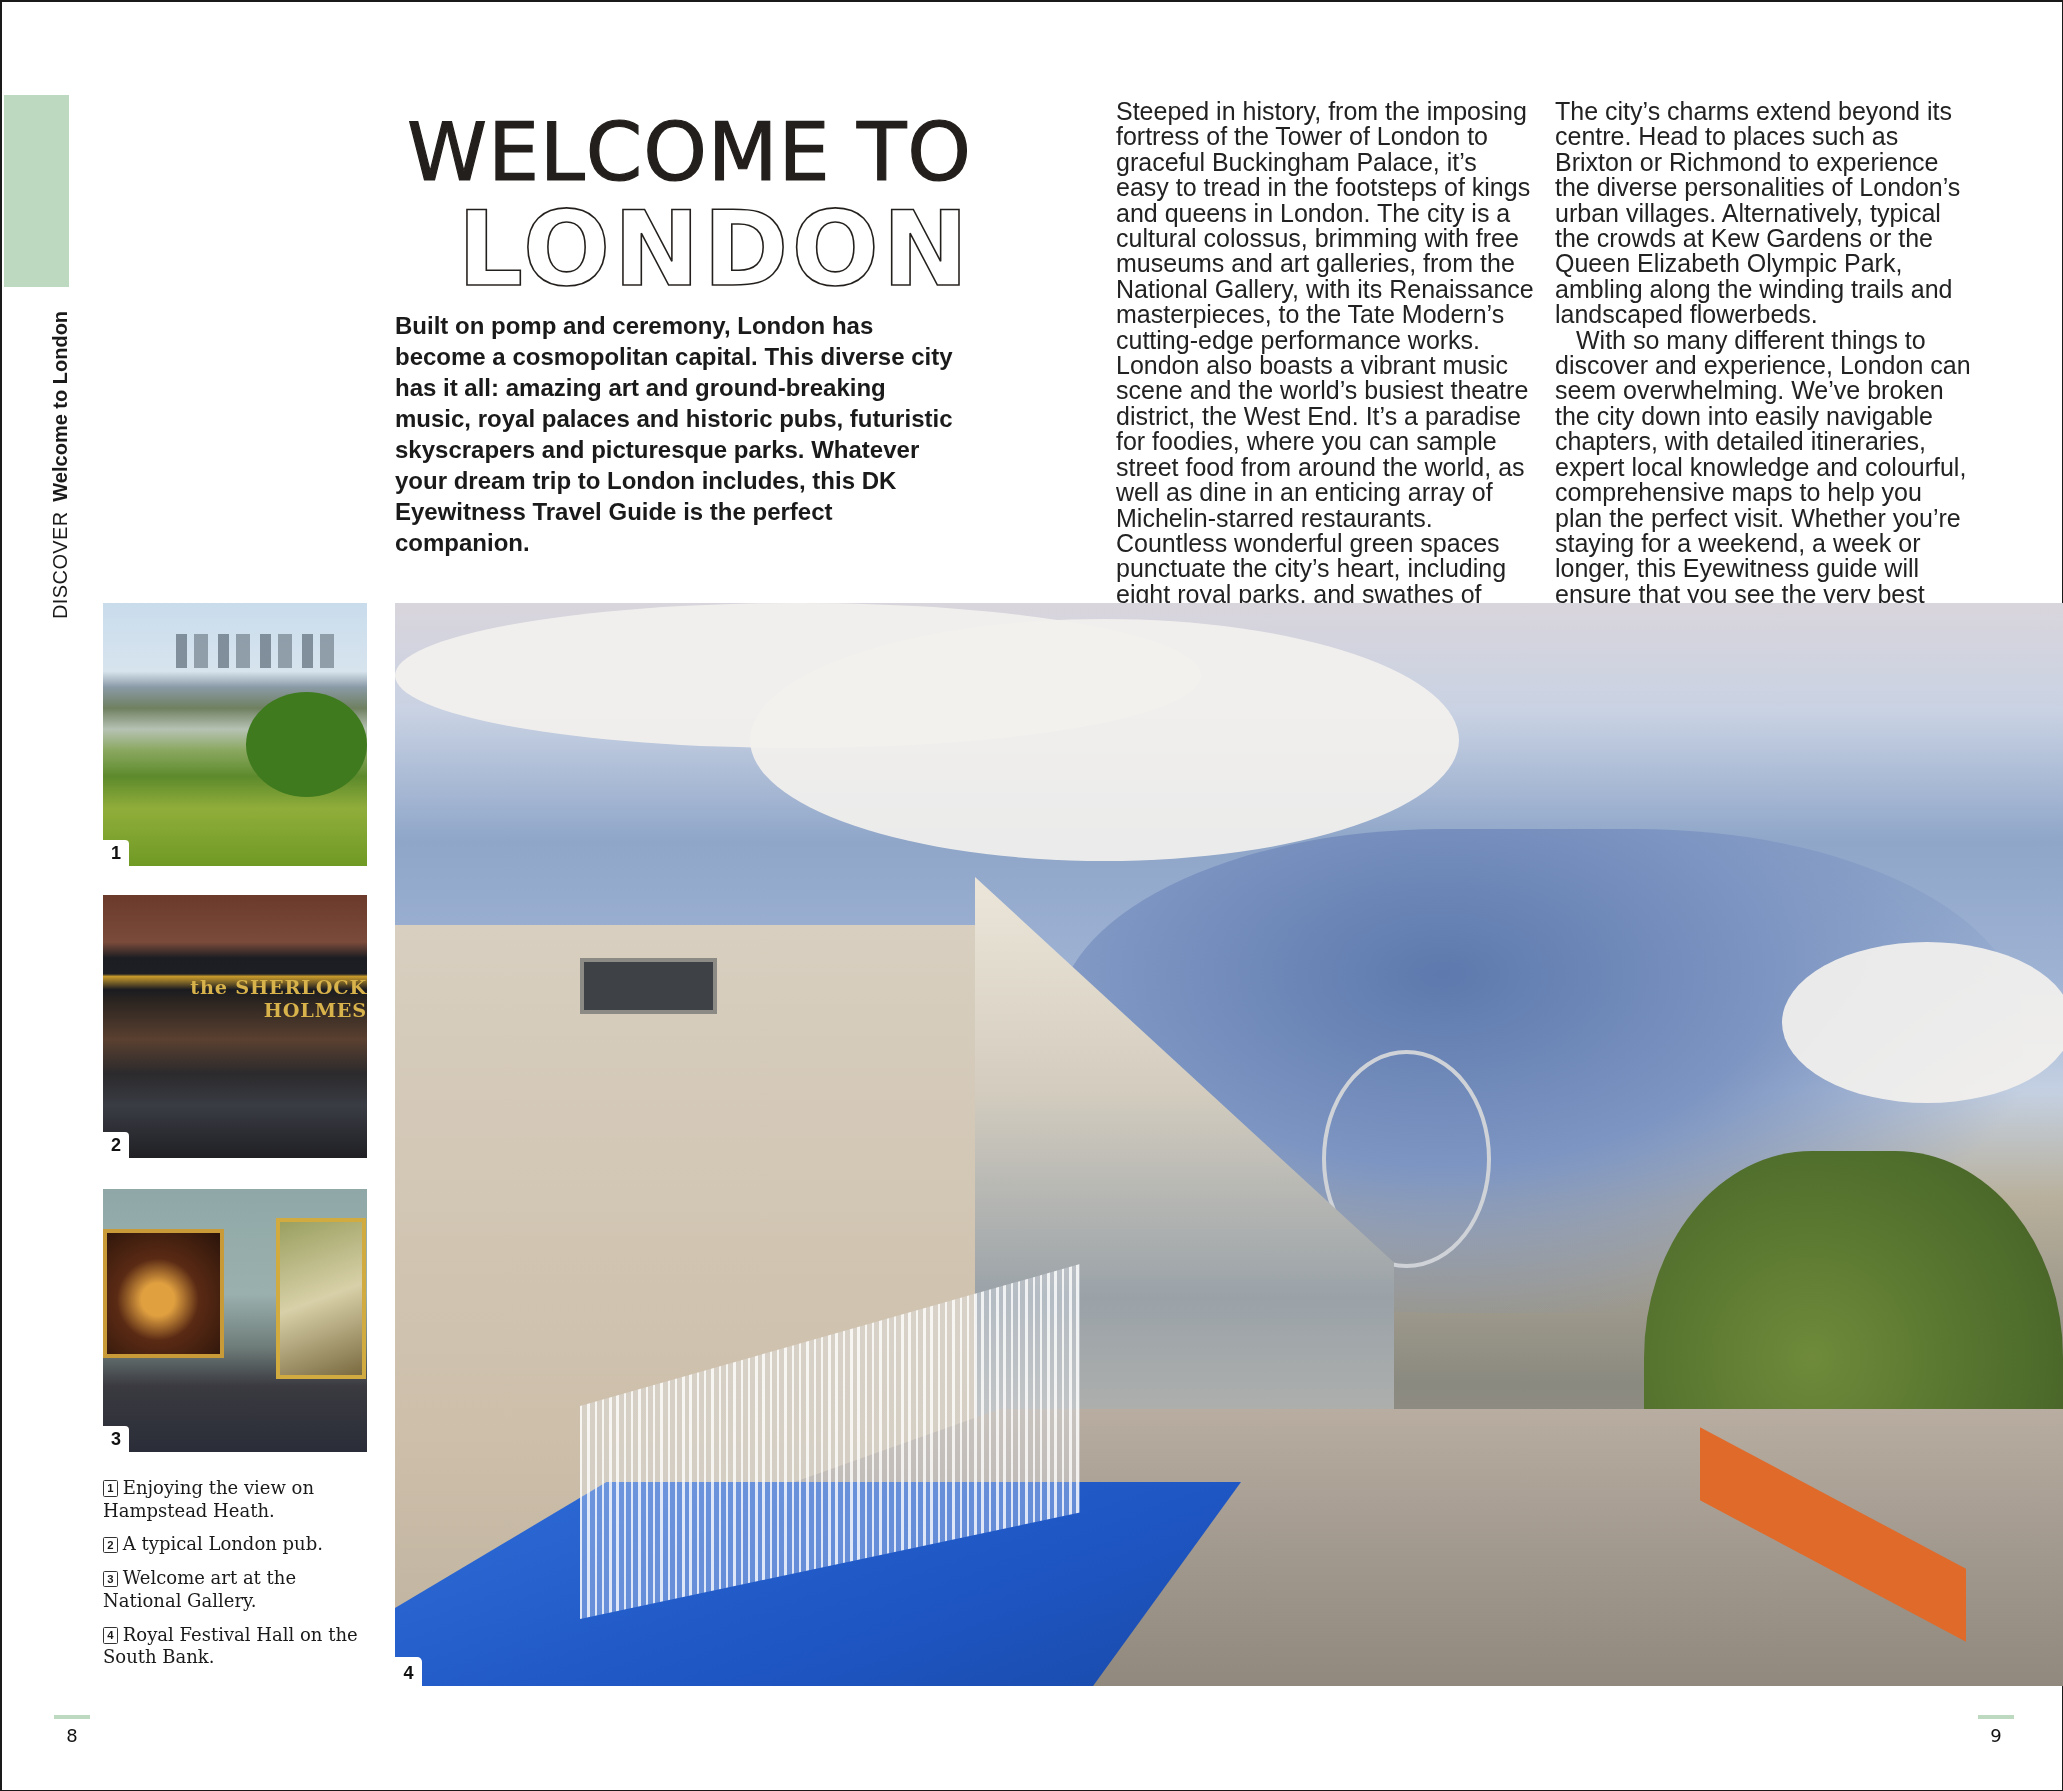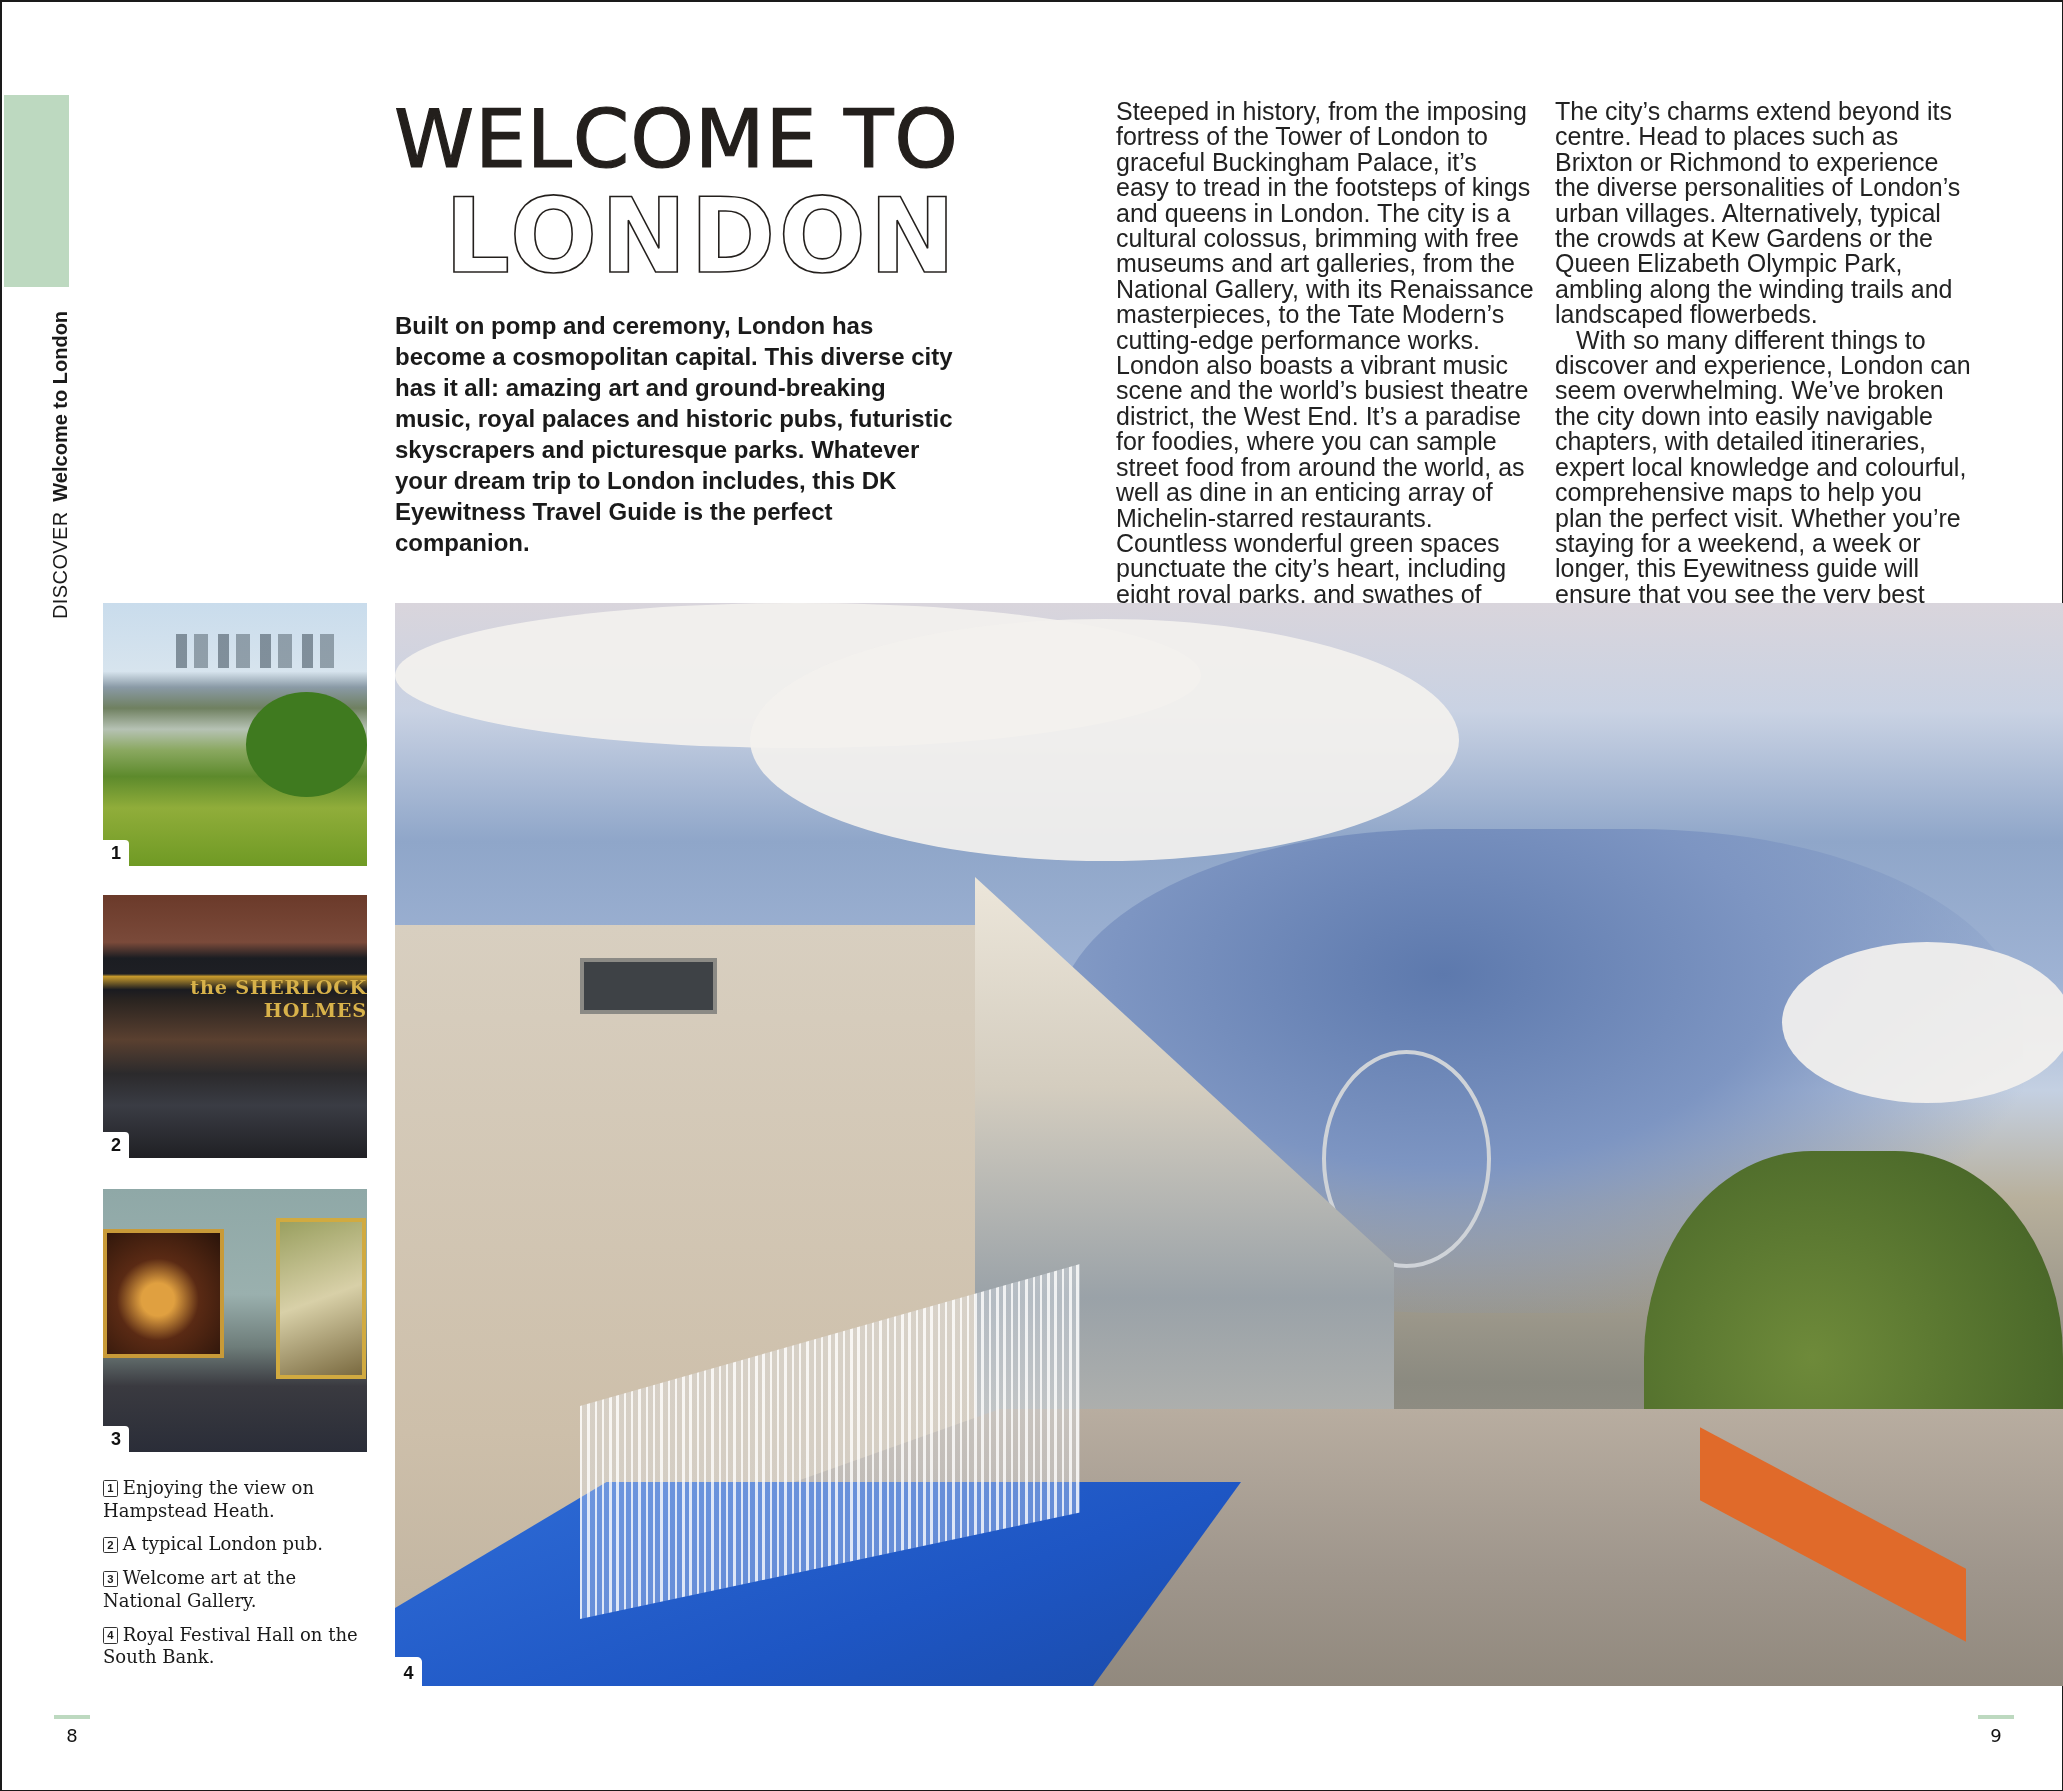--- a/index.html
+++ b/index.html
@@ -16,21 +16,21 @@
   .sidebar-label {
     position: absolute; left: 47px; top: 617px;
     transform-origin: 0 0; transform: rotate(-90deg);
     white-space: nowrap; font-size: 20px; line-height: 22.6px;
     font-family: "Liberation Sans", sans-serif;
   }
   .sidebar-label .section { font-weight: normal; letter-spacing: 0.4px; margin-right: 9.7px; }
   .sidebar-label .chapter { font-weight: bold; }
 
   .title {
-    position: absolute; left: 392px; top: 95px; margin: 0;
+    position: absolute; left: 392px; top: 95px; margin: 13px;
     font-family: "DejaVu Sans", sans-serif; color: #231f1c;
   }
   .title .line1 { display: block; font-size: 81px; line-height: 84px; font-weight: normal; letter-spacing: 0.8px; -webkit-text-stroke: 1.2px #231f1c; }
   .title .line2 { display: block; font-size: 103px; line-height: 106px; font-weight: 700; letter-spacing: 3.2px; margin-top: 1.6px; color: transparent; text-align: right; -webkit-text-stroke: 1.6px #231f1c; }
 
   .intro {
     position: absolute; left: 393px; top: 308px; width: 564px; margin: 0;
     font-family: "Liberation Sans", sans-serif; font-weight: bold;
     font-size: 24px; line-height: 31px; color: #1a1a1a;
   }

